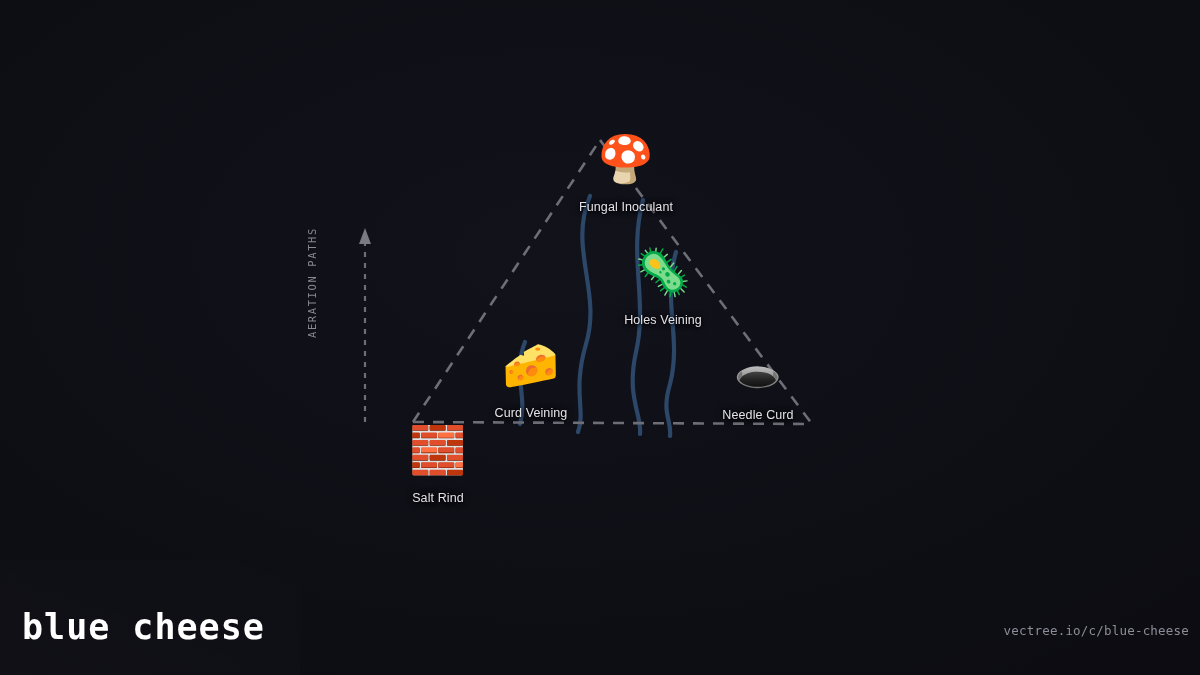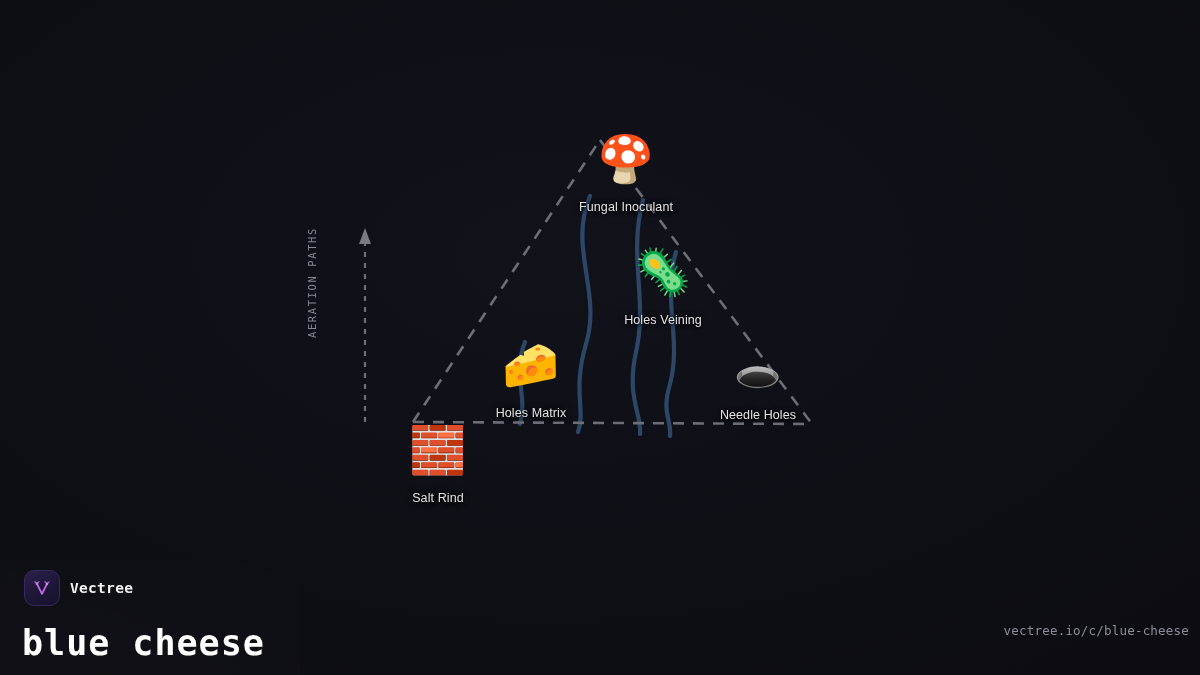--- a/index.html
+++ b/index.html
@@ -112,21 +112,21 @@
   #brand-name {
     font-family: "DejaVu Sans Mono", monospace;
     font-size: 14.5px;
     font-weight: 700;
     color: #f2f2f5;
     letter-spacing: 0.3px;
   }
   #page-title {
     position: absolute;
     left: 22px;
-    top: 66px;
+    top: 50px;
     font-family: "DejaVu Sans Mono", monospace;
     font-size: 35px;
     font-weight: 700;
     color: #ffffff;
     letter-spacing: 1px;
   }
   #footer-url {
     position: absolute;
     right: 11px;
     top: 66px;
@@ -170,45 +170,33 @@
       <div class="node" style="left: 626px; top: 175px;">
         <div class="node-glyph" style="font-size: 46px;">🍄</div>
         <div class="node-label">Fungal Inoculant</div>
       </div>
       <div class="node" style="left: 663px; top: 288px;">
         <div class="node-glyph" style="font-size: 46px;">🦠</div>
         <div class="node-label">Holes Veining</div>
       </div>
       <div class="node" style="left: 531px; top: 381px;">
         <div class="node-glyph" style="font-size: 46px;">🧀</div>
-        <div class="node-label">Holes Matrix</div>
+        <div class="node-label">Curd Veining</div>
       </div>
       <div class="node" style="left: 758px; top: 387px;">
         <div class="node-glyph" style="font-size: 38px;">🕳️</div>
-        <div class="node-label">Needle Holes</div>
+        <div class="node-label">Needle Curd</div>
       </div>
       <div class="node" style="left: 438px; top: 466px;">
         <div class="node-glyph" style="font-size: 46px;">🧱</div>
         <div class="node-label">Salt Rind</div>
       </div>
     </div>
 
   <div id="footer">
 
-    <div id="brand-row">
-      <div id="brand-mark">
-        <svg width="20" height="20" viewBox="0 0 24 24" aria-hidden="true">
-          <path d="M6 7 L12 19 L18 7" fill="none" stroke="#c56cf0" stroke-width="2.1" stroke-linecap="round" stroke-linejoin="round"></path>
-          <path d="M6 7 L3.4 4.6 M6 7 L8.3 4.3" stroke="#b05fe0" stroke-width="1.5" stroke-linecap="round"></path>
-          <path d="M18 7 L15.6 4.4 M18 7 L20.5 4.6" stroke="#b05fe0" stroke-width="1.5" stroke-linecap="round"></path>
-          <circle cx="6" cy="7" r="1.5" fill="#d98cf7"></circle>
-          <circle cx="18" cy="7" r="1.5" fill="#d98cf7"></circle>
-        </svg>
-      </div>
-      <span id="brand-name">Vectree</span>
-    </div>
 
     <div id="page-title">blue cheese</div>
 
     <div id="footer-url">vectree.io/c/blue-cheese</div>
   </div>
 
 </div>
 
 </body></html>

